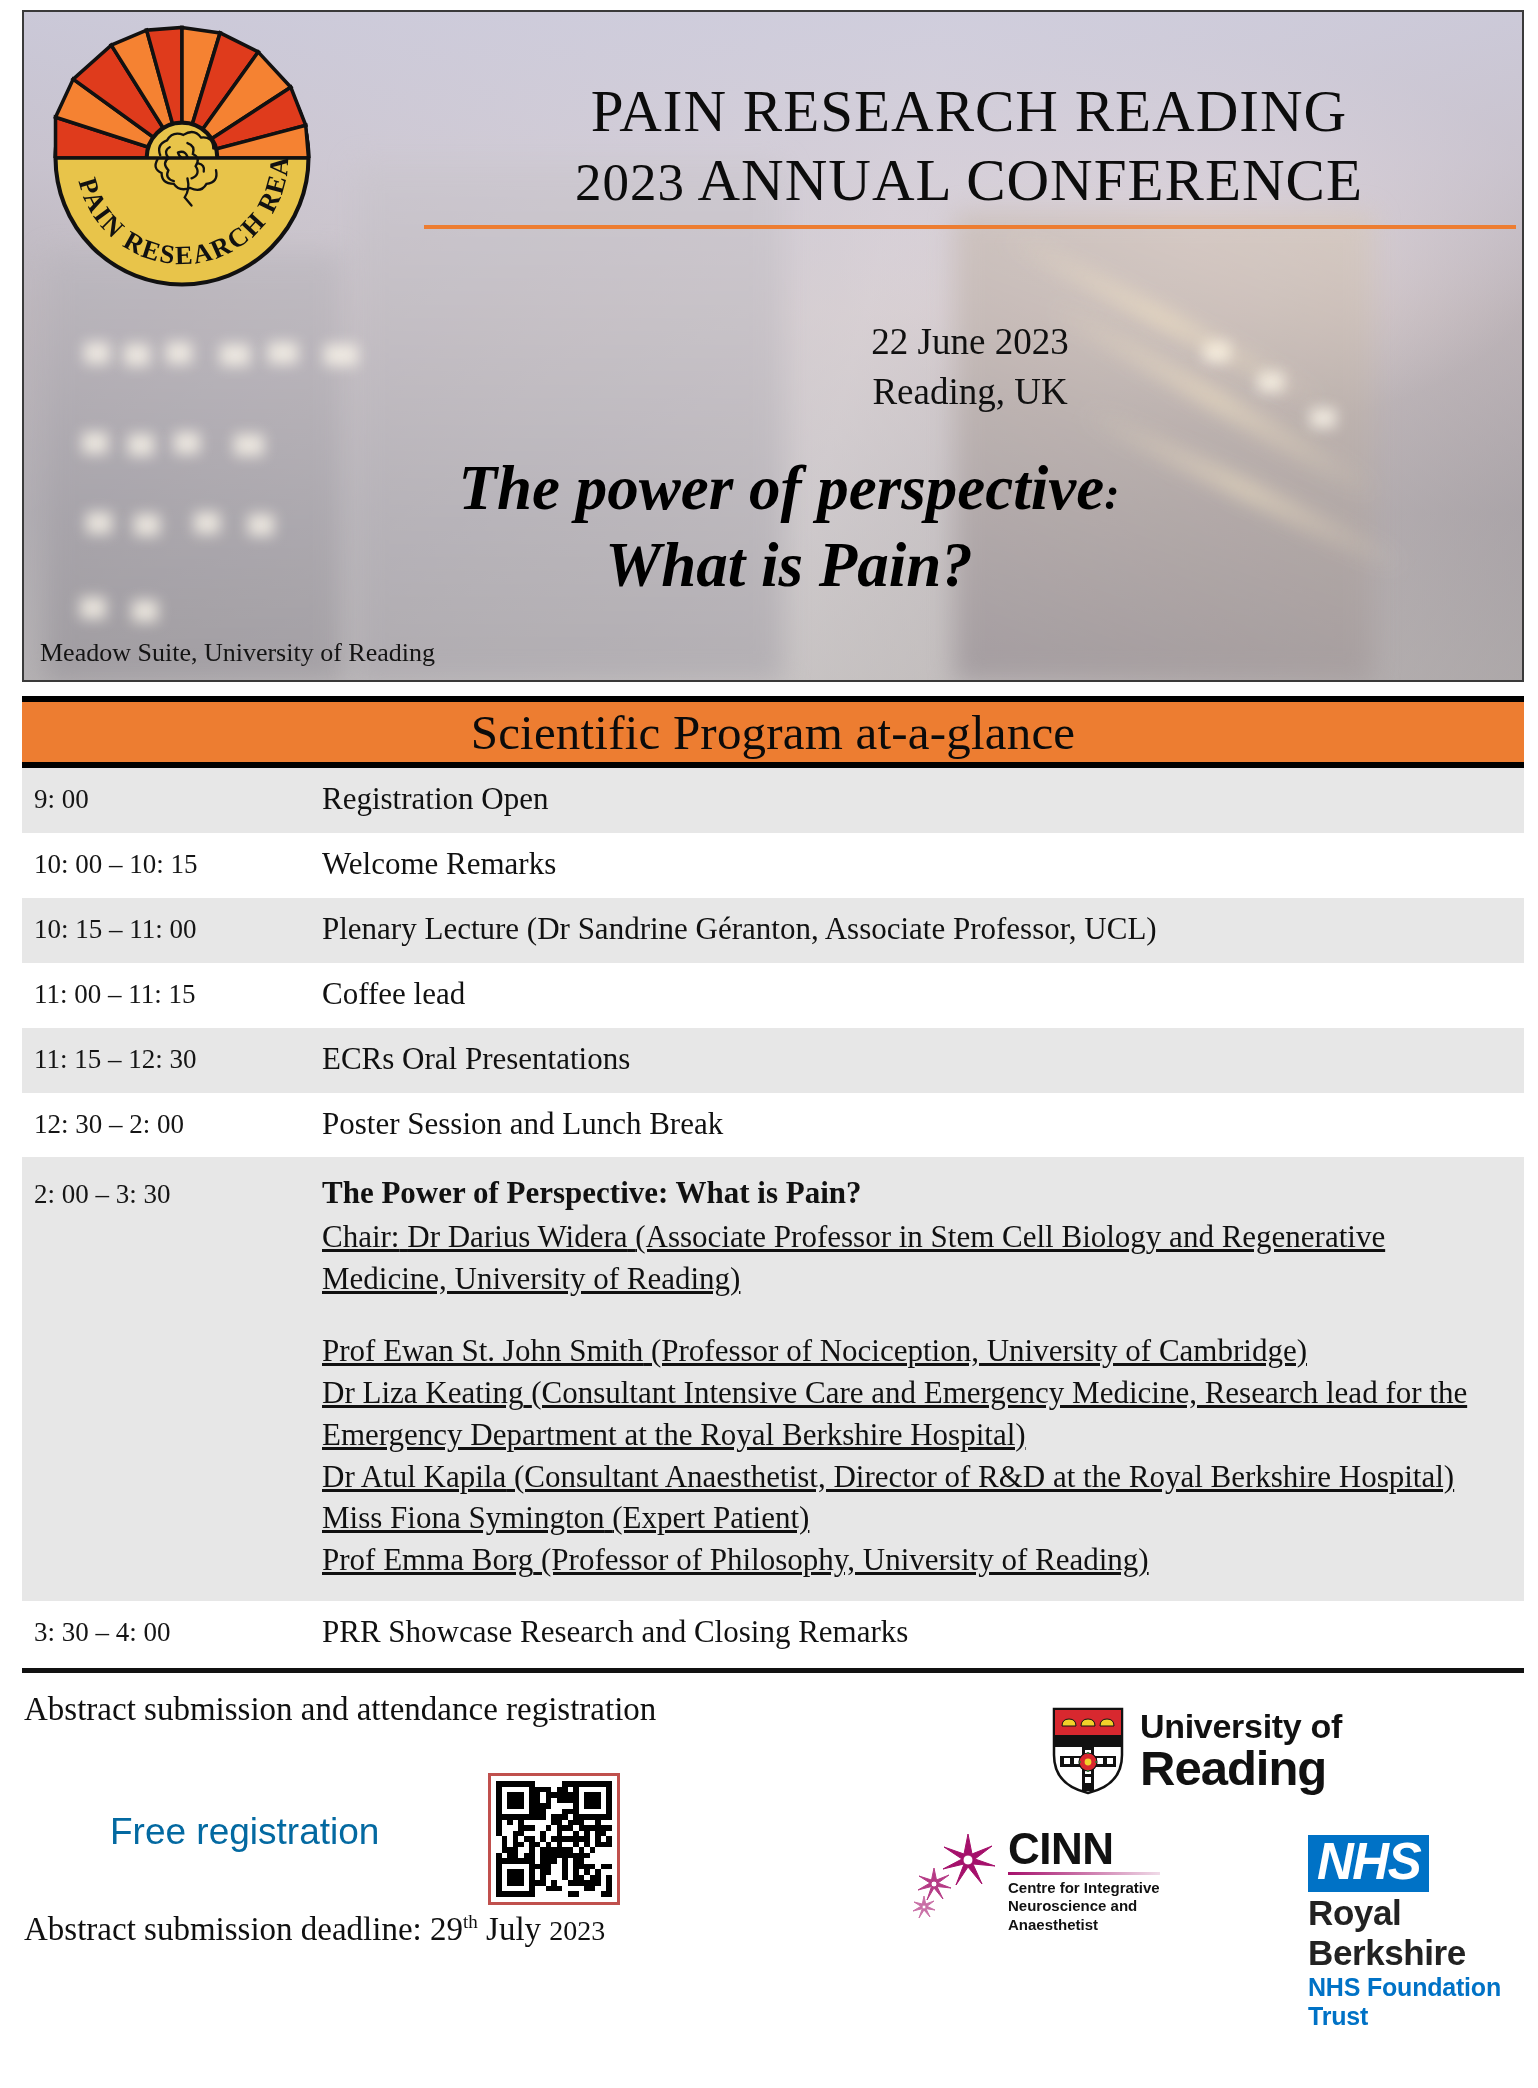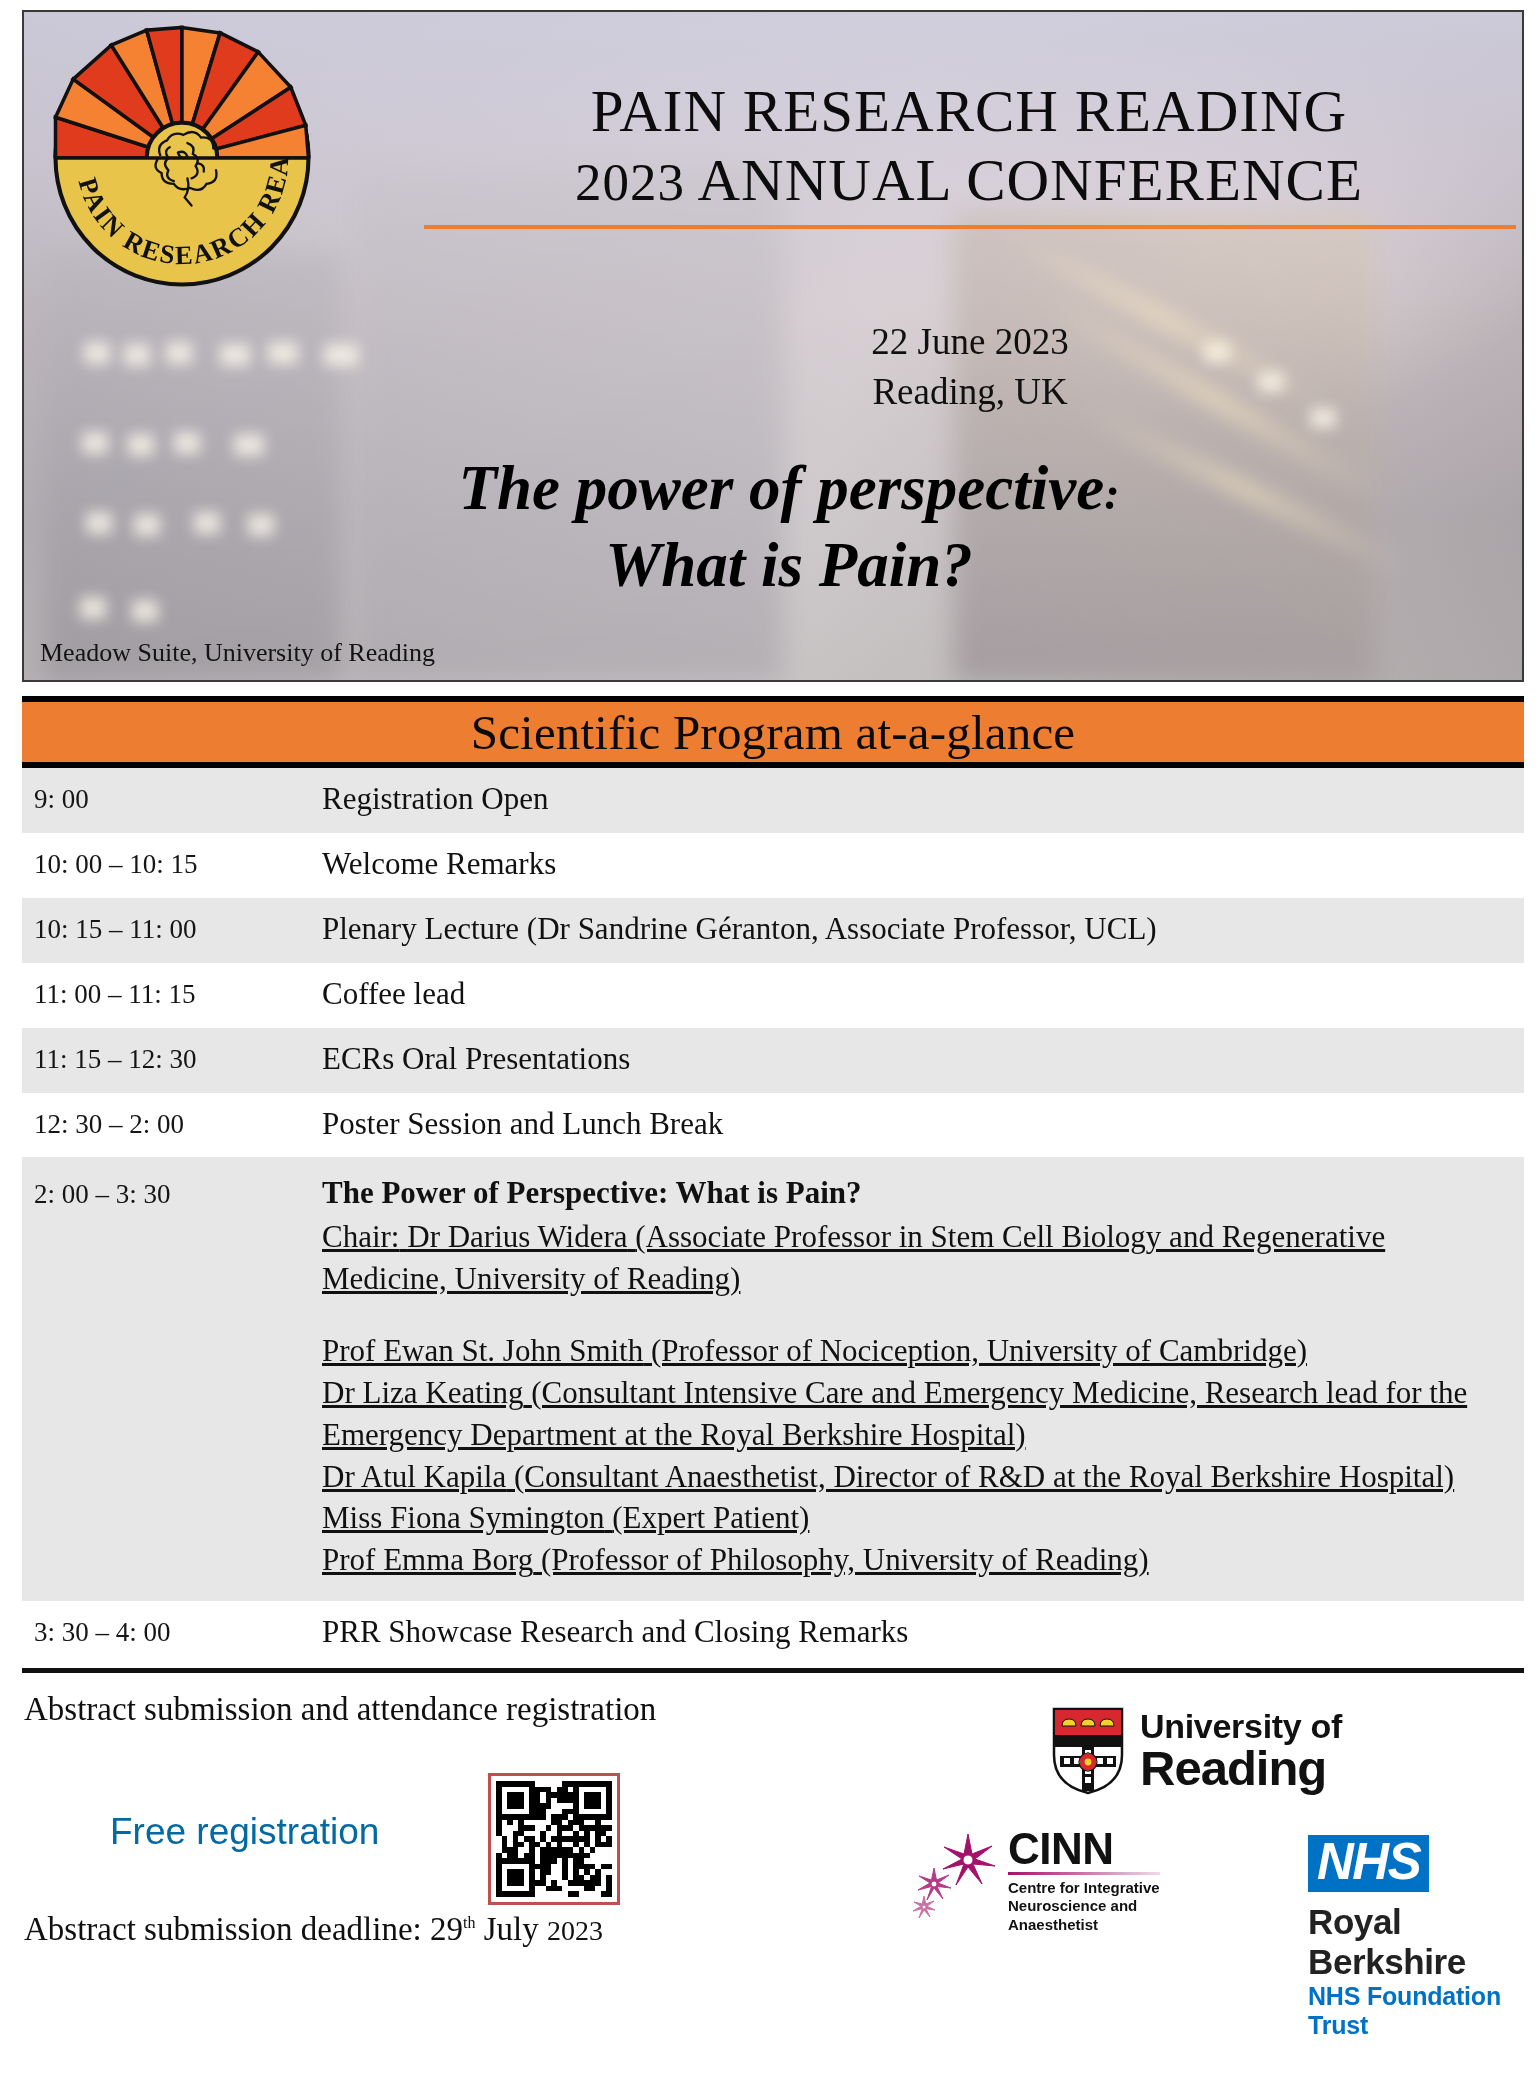--- a/index.html
+++ b/index.html
@@ -135,21 +135,21 @@
   }
   .f-free {
     position: absolute; left: 88px; top: 138px;
     font-size: 37px; color: #0369a1;
     font-family: "Liberation Sans", sans-serif;
   }
   .f-deadline {
     position: absolute; left: 2px; top: 238px;
     font-size: 33px; color: #101010;
   }
-  .f-deadline sup { font-size: 16px; }
+  .f-deadline sup { font-size: 19px; }
   .f-deadline .yr2 { font-size: 28px; }
 
   .qr-box {
     position: absolute; left: 466px; top: 100px;
     width: 132px; height: 132px;
     border: 3px solid #C0504D; background: #fff;
     padding: 5px;
   }
   .qr-grid {
     width: 100%; height: 100%;
@@ -185,21 +185,21 @@
   .nhs-badge {
     background: #0072C6; color: #fff;
     font-family: "Liberation Sans", sans-serif;
     font-weight: bold; font-style: italic;
     font-size: 51px; letter-spacing: -1.5px;
     padding: 1px 9px 4px; display: inline-block; line-height: 1.02;
   }
   .nhs-t1 {
     font-family: "Liberation Sans", sans-serif;
     font-size: 35px; font-weight: bold; color: #222;
-    margin-top: 10px; letter-spacing:-.4px;
+    margin-top: 1px; letter-spacing:-.4px;
   }
   .nhs-t2 {
     font-family: "Liberation Sans", sans-serif;
     font-size: 25px; font-weight: bold; color: #0072C6;
     letter-spacing:-.2px;
   }
 </style>
 </head>
 <body>
 

